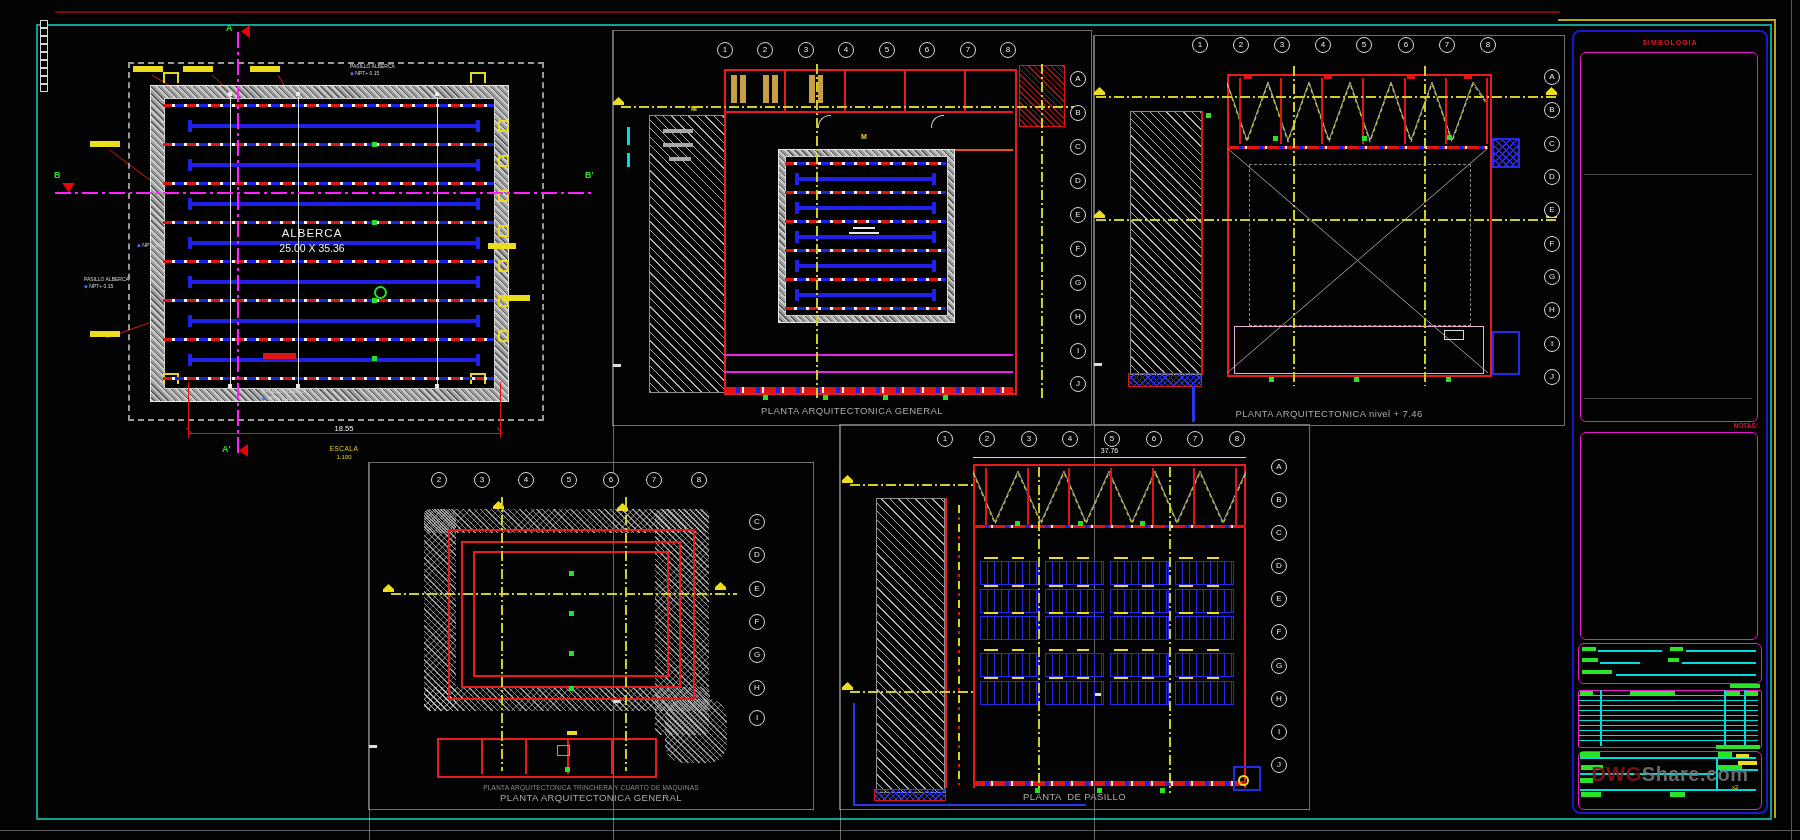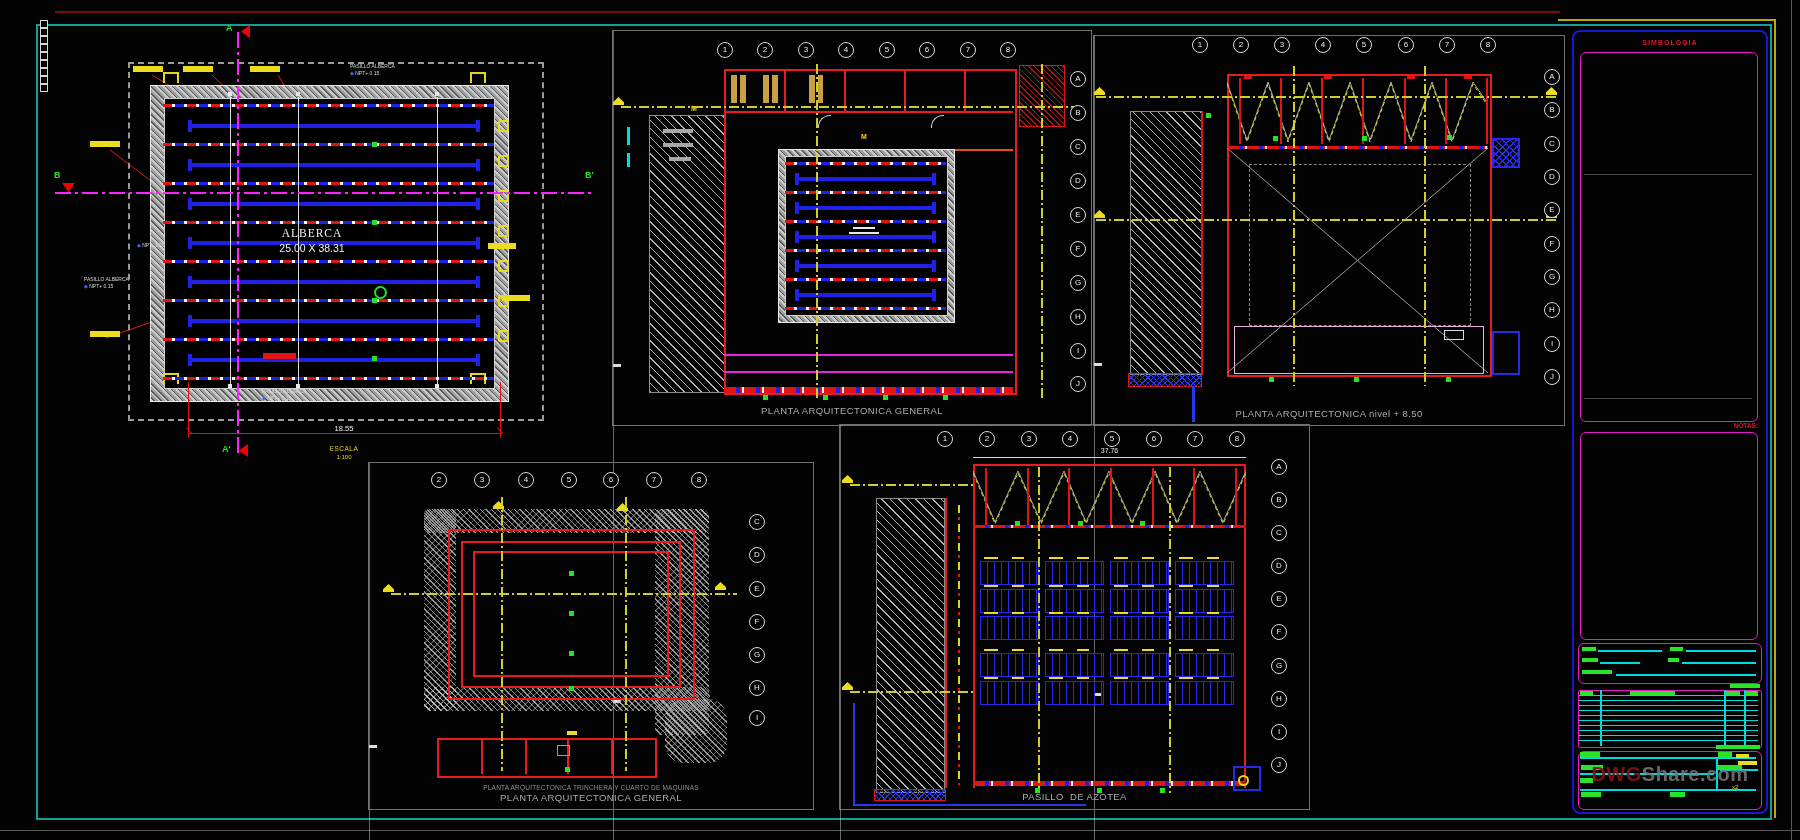--- a/index.html
+++ b/index.html
@@ -89,22 +89,22 @@
     <div class="mag-v" style="left:197px;top:12px;height:424px;z-index:8;"></div>
     <div class="mag-h" style="left:15px;top:172px;width:540px;z-index:8;"></div>
     <div class="t" style="left:186px;top:3px;color:#28e028;font-size:9px;font-weight:bold;">A</div>
     <div class="rflag-l" style="left:201px;top:5px;"></div>
     <div class="t" style="left:182px;top:424px;color:#28e028;font-size:9px;font-weight:bold;">A'</div>
     <div class="rflag-l" style="left:199px;top:424px;"></div>
     <div class="t" style="left:14px;top:150px;color:#28e028;font-size:9px;font-weight:bold;">B</div>
     <div class="rflag-d" style="left:22px;top:163px;"></div>
     <div class="t" style="left:545px;top:150px;color:#28e028;font-size:9px;font-weight:bold;">B'</div>
 
-    <div class="t" style="left:127px;top:207px;width:290px;text-align:center;color:#f2f2f2;font-size:11.5px;letter-spacing:1px;background:transparent;z-index:9;font-family:Liberation Serif, serif;">ALBERCA</div>
-    <div class="t" style="left:127px;top:222px;width:290px;text-align:center;color:#f2f2f2;font-size:10.5px;z-index:9;">25.00 X 38.31</div>
+    <div class="t" style="left:127px;top:207px;width:290px;text-align:center;color:#f2f2f2;font-size:11.5px;letter-spacing:1px;background:transparent;z-index:9;">ALBERCA</div>
+    <div class="t" style="left:127px;top:222px;width:290px;text-align:center;color:#f2f2f2;font-size:10.5px;z-index:9;">25.00 X 35.36</div>
 
     <div class="abs" style="left:334px;top:266px;width:9px;height:9px;border:2px solid #28e028;border-radius:50%;z-index:7;"></div>
 
     <div class="tag" style="left:93px;top:46px;width:30px;"></div>
     <div class="tag" style="left:143px;top:46px;width:30px;"></div>
     <div class="tag" style="left:210px;top:46px;width:30px;"></div>
     <div class="tag" style="left:50px;top:121px;width:30px;"></div>
     <div class="tag" style="left:50px;top:311px;width:30px;"></div>
     <div class="tag" style="left:448px;top:223px;width:28px;"></div>
     <div class="tag" style="left:462px;top:275px;width:28px;"></div>
@@ -291,21 +291,21 @@
     <div class="ydd-v" style="left:199px;top:30px;height:320px;z-index:5;"></div>
     <div class="ydd-v" style="left:330px;top:30px;height:320px;z-index:5;"></div>
     <div class="bluex" style="left:398px;top:102px;width:24px;height:26px;"></div>
     <div class="bluebox" style="left:398px;top:295px;width:24px;height:40px;"></div>
     <div class="xrow" style="left:34px;top:337px;width:72px;height:12px;"></div>
     <div class="abs" style="left:98px;top:350px;width:3px;height:36px;background:#2838e8;"></div>
     <div class="abs" style="left:150px;top:40px;width:8px;height:3px;background:#e01414;"></div>
     <div class="abs" style="left:230px;top:40px;width:8px;height:3px;background:#e01414;"></div>
     <div class="abs" style="left:313px;top:40px;width:8px;height:3px;background:#e01414;"></div>
     <div class="abs" style="left:370px;top:40px;width:8px;height:3px;background:#e01414;"></div>
-    <div class="title" style="top:372px;">PLANTA ARQUITECTONICA nivel + 8.50</div>
+    <div class="title" style="top:372px;">PLANTA ARQUITECTONICA nivel + 7.46</div>
   <div style="left: 104.5px; top: 18px; width: 1px; height: 327px; background: rgba(225, 225, 225, 0.45);"></div>
       <div class="bubble" style="left: 98px; top: 1px;">1</div>
       <div style="left: 121.5px; top: 16px; width: 8px; height: 3px; background: rgb(221, 221, 221);"></div>
       <div style="left: 145.5px; top: 18px; width: 1px; height: 327px; background: rgba(225, 225, 225, 0.45);"></div>
       <div class="bubble" style="left: 139px; top: 1px;">2</div>
       <div style="left: 162.5px; top: 16px; width: 8px; height: 3px; background: rgb(221, 221, 221);"></div>
       <div style="left: 186.5px; top: 18px; width: 1px; height: 327px; background: rgba(225, 225, 225, 0.45);"></div>
       <div class="bubble" style="left: 180px; top: 1px;">3</div>
       <div class="bubble" style="left: 221px; top: 1px;">4</div>
       <div class="bubble" style="left: 262px; top: 1px;">5</div>
@@ -408,21 +408,21 @@
     <div class="ydd-h" style="left:10px;top:59px;width:123px;z-index:5;"></div>
     <div class="ydd-h" style="left:10px;top:266px;width:123px;z-index:5;"></div>
     <div class="ymark" style="left:2px;top:50px;"></div>
     <div class="ymark" style="left:2px;top:257px;"></div>
     <div class="chord" style="left:133px;top:356px;width:273px;height:5px;"></div>
     <div class="bluebox" style="left:393px;top:341px;width:24px;height:21px;"></div>
     <div class="abs" style="left:398px;top:350px;width:7px;height:7px;border:2px solid #e8d820;border-radius:50%;"></div>
     <div class="abs" style="left:13px;top:278px;width:2px;height:102px;background:#2838e8;"></div>
     <div class="abs" style="left:13px;top:379px;width:233px;height:2px;background:#2838e8;"></div>
     <div class="xrow" style="left:34px;top:364px;width:70px;height:10px;"></div>
-    <div class="title" style="top:366px;">PASILLO  DE AZOTEA</div>
+    <div class="title" style="top:366px;">PLANTA  DE PASILLO</div>
   <div style="left: 103.5px; top: 24px; width: 1px; height: 334px; background: rgba(225, 225, 225, 0.45);"></div>
       <div class="bubble" style="left: 97px; top: 6px;">1</div>
       <div style="left: 145.5px; top: 24px; width: 1px; height: 334px; background: rgba(225, 225, 225, 0.45);"></div>
       <div class="bubble" style="left: 139px; top: 6px;">2</div>
       <div class="bubble" style="left: 181px; top: 6px;">3</div>
       <div class="bubble" style="left: 222px; top: 6px;">4</div>
       <div class="bubble" style="left: 264px; top: 6px;">5</div>
       <div class="bubble" style="left: 306px; top: 6px;">6</div>
       <div class="bubble" style="left: 347px; top: 6px;">7</div>
       <div class="bubble" style="left: 389px; top: 6px;">8</div>

